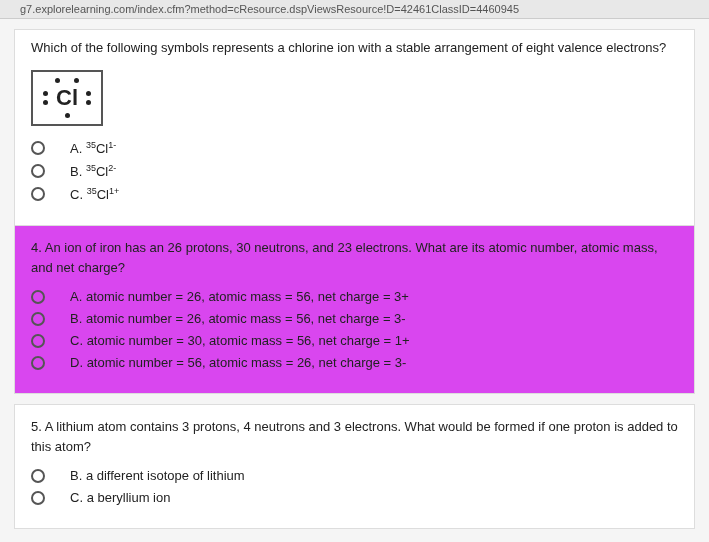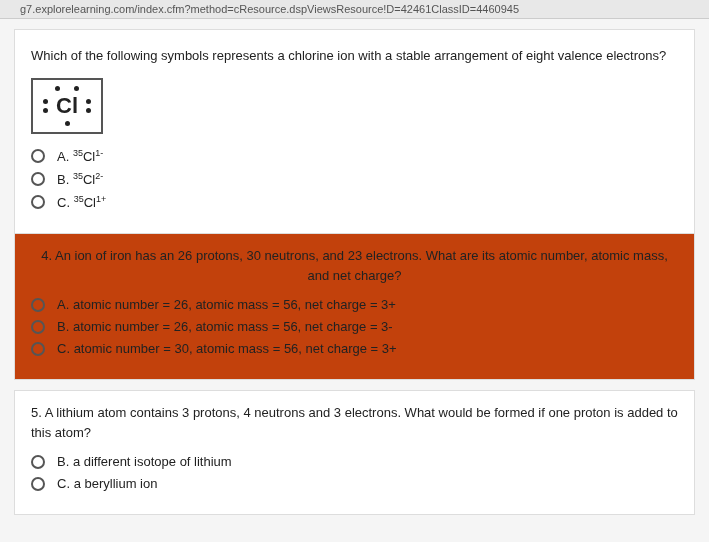--- a/index.html
+++ b/index.html
@@ -17,21 +17,21 @@
       font-size: 11px;
       color: #555;
       border-bottom: 1px solid #ccc;
       overflow: hidden;
       white-space: nowrap;
       text-overflow: ellipsis;
     }
     .question-block {
       background: #fff;
       margin: 10px 14px 0 14px;
-      padding: 16px 16px 16px 16px;
+      padding: 8px 16px 16px 16px;
       border: 1px solid #ddd;
     }
     .question-text {
       font-size: 13px;
       color: #222;
       margin-bottom: 12px;
       line-height: 1.5;
     }
     .cl-box {
       display: inline-flex;
@@ -73,45 +73,44 @@
     }
     .cl-dots-bottom {
       display: flex;
       gap: 14px;
       margin-top: 2px;
     }
     .option-row {
       display: flex;
       align-items: flex-start;
       margin-bottom: 7px;
-      gap: 12px;
+      gap: 25px;
     }
     .radio-circle {
       width: 14px;
       height: 14px;
       border: 2px solid #555;
       border-radius: 50%;
       display: inline-block;
       flex-shrink: 0;
       margin-top: 1px;
     }
     .option-label {
       font-size: 13px;
       color: #222;
     }
     sup {
       font-size: 9px;
     }
     .question-block-q4 {
-      background: #c2410c;
+      background: #d946ef;
       margin: 0 14px 0 14px;
       padding: 12px 16px 16px 16px;
       border: 1px solid #ddd;
       border-top: none;
-      text-align: center;
     }
     .question-block-q5 {
       background: #fff;
       margin: 10px 14px 0 14px;
       padding: 12px 16px 16px 16px;
       border: 1px solid #ddd;
     }
   </style>
 </head>
 <body>
@@ -171,21 +170,25 @@
   <div class="option-row">
     <span class="radio-circle"></span>
     <span class="option-label">A. <span>atomic number = 26, atomic mass = 56, net charge = 3+</span></span>
   </div>
   <div class="option-row">
     <span class="radio-circle"></span>
     <span class="option-label">B. <span>atomic number = 26, atomic mass = 56, net charge = 3-</span></span>
   </div>
   <div class="option-row">
     <span class="radio-circle"></span>
-    <span class="option-label">C. <span>atomic number = 30, atomic mass = 56, net charge = 3+</span></span>
+    <span class="option-label">C. <span>atomic number = 30, atomic mass = 56, net charge = 1+</span></span>
+  </div>
+  <div class="option-row">
+    <span class="radio-circle"></span>
+    <span class="option-label">D. <span>atomic number = 56, atomic mass = 26, net charge = 3-</span></span>
   </div>
 </div>
 
 <div class="question-block-q5">
   <div class="question-text">
     <span>5.</span>
     <span>A lithium atom contains 3 protons, 4 neutrons and 3 electrons. What would be formed if one proton is added to this atom?</span>
   </div>
 
   <div class="option-row">

